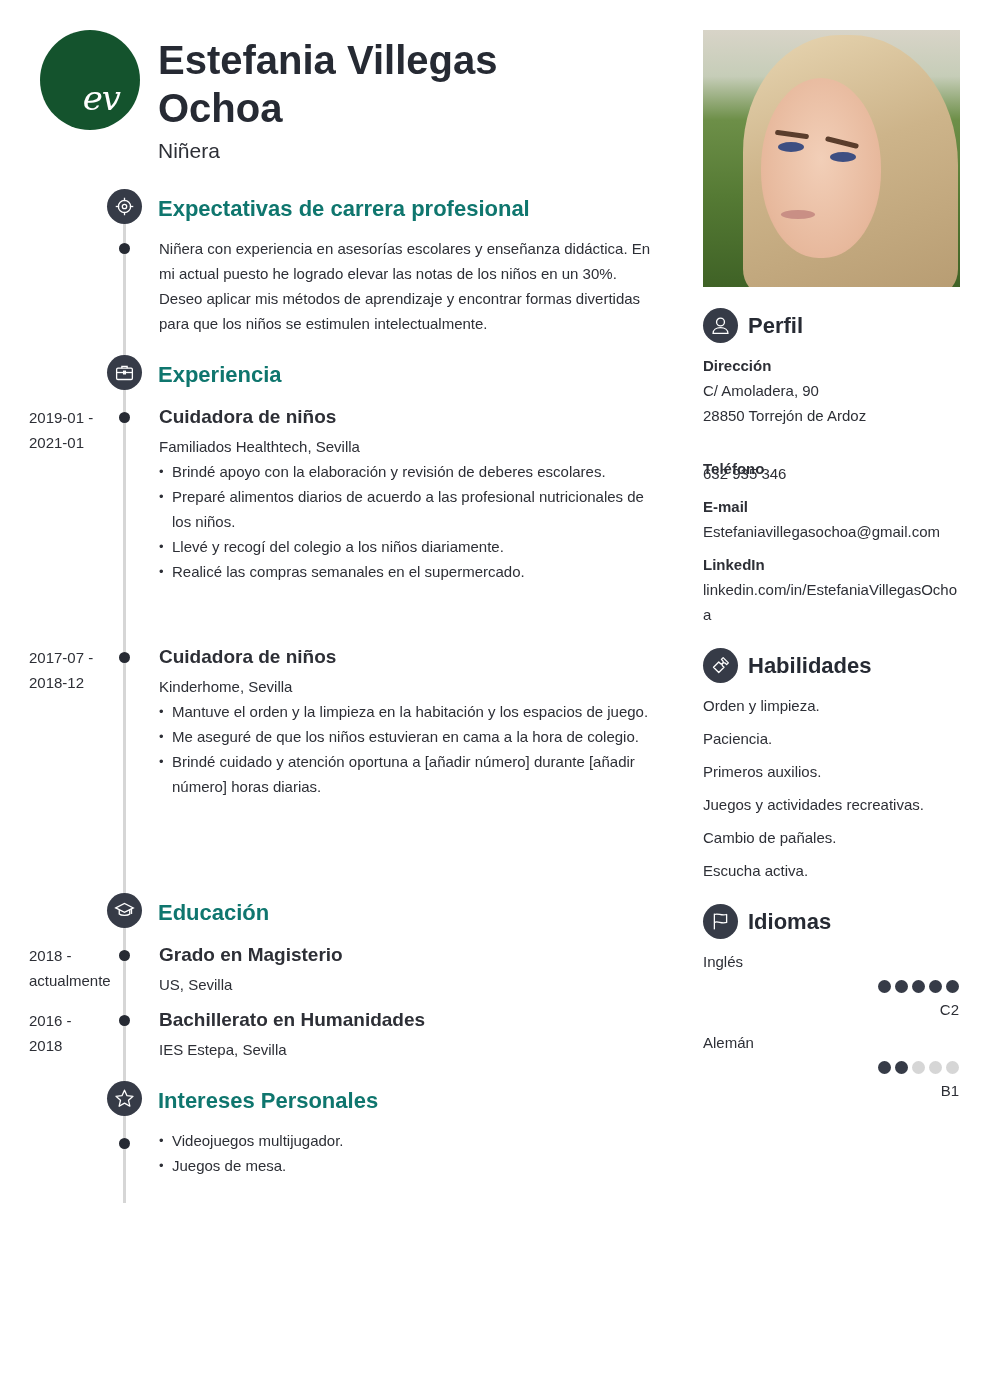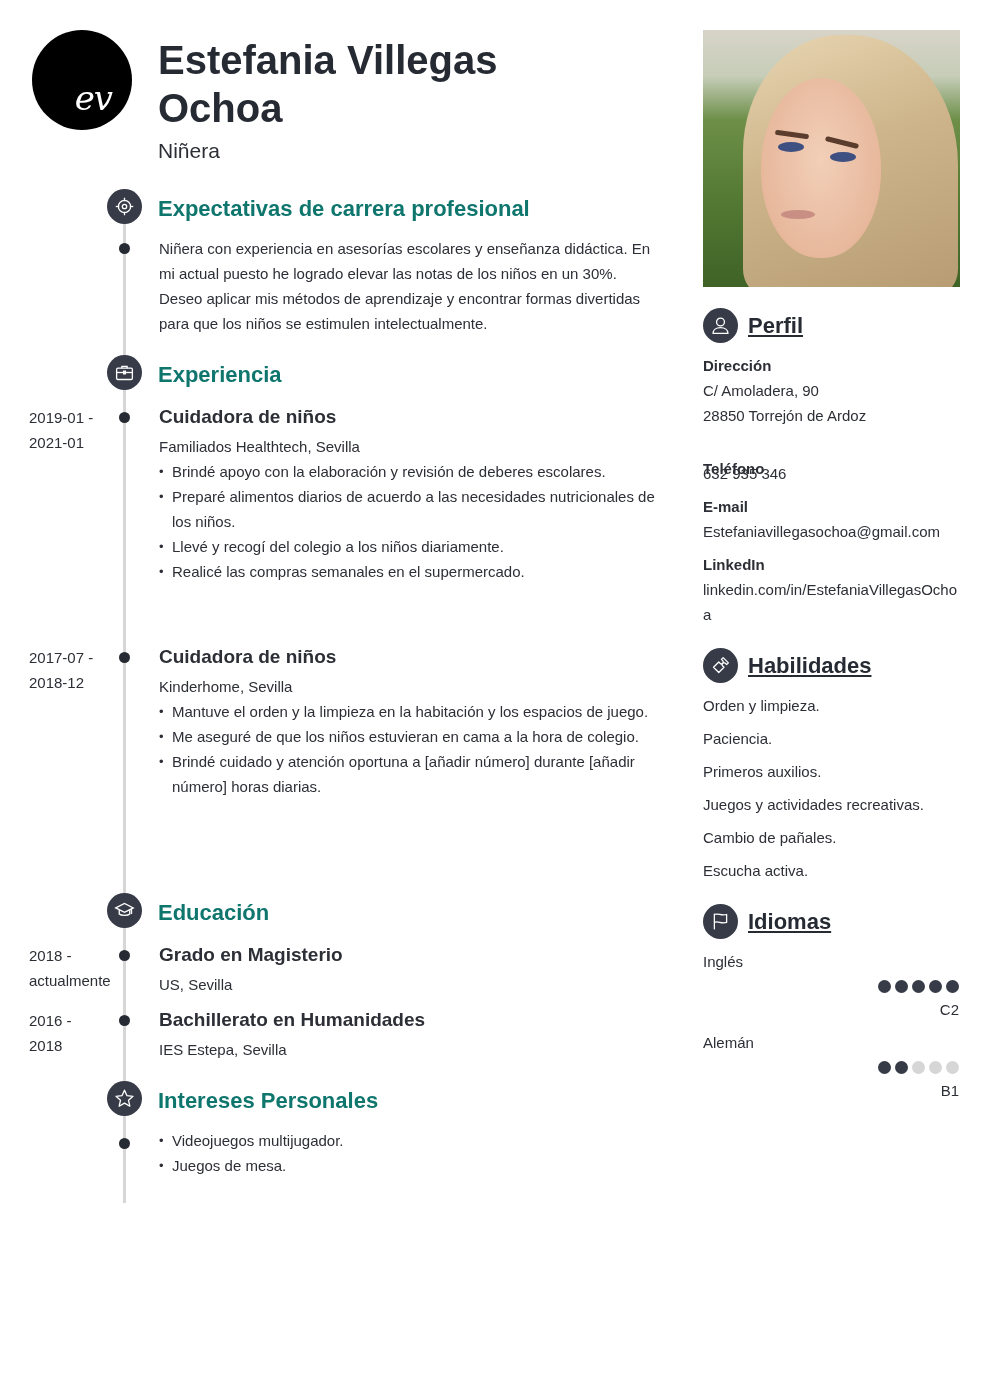--- a/index.html
+++ b/index.html
@@ -1,22 +1,22 @@
 <!DOCTYPE html>
 <html><head>
 <meta charset="utf-8">
 <style>
   * { box-sizing: border-box; margin: 0; padding: 0; }
   html, body { width: 990px; height: 1400px; background: #ffffff; }
   body { font-family: "Liberation Sans", sans-serif; color: #2d2f36; position: relative; overflow: hidden; }
 
   
   .monogram {
-    position: absolute; left: 32px; top: 30px; width: 100px; height: 100px;
-    border-radius: 50%; background: #000000;
+    position: absolute; left: 40px; top: 30px; width: 100px; height: 100px;
+    border-radius: 50%; background: #14532d;
   }
   .monogram span {
     position: absolute; right: 20px; bottom: 12px;
     font-family: "DejaVu Serif", serif; font-style: italic; font-size: 34px; color: #fff;
     letter-spacing: -1px;
   }
   .name {
     position: absolute; left: 158px; top: 36px; width: 400px;
     font-size: 40px; font-weight: bold; line-height: 48px; color: #262a33;
   }
@@ -77,21 +77,21 @@
   }
   .photo .eye { position: absolute; width: 26px; height: 10px; border-radius: 50%; background: #3e4f82; }
   .photo .brow { position: absolute; width: 34px; height: 5px; border-radius: 3px; background: #5a3d2c; }
   .photo .lips { position: absolute; width: 34px; height: 9px; border-radius: 50%; background: #c98f85; }
 
   .r-icon {
     position: absolute; left: 703px; width: 35px; height: 35px; border-radius: 50%;
     background: #363b47; display: flex; align-items: center; justify-content: center;
   }
   .r-icon svg { width: 21px; height: 21px; }
-  .r-title { position: absolute; left: 748px; font-size: 22px; font-weight: bold; color: #262a33; text-decoration: underline; }
+  .r-title { position: absolute; left: 748px; font-size: 22px; font-weight: bold; color: #262a33; }
   .r-label { position: absolute; left: 703px; font-size: 15px; font-weight: bold; color: #2d2f36; }
   .r-text { position: absolute; left: 703px; width: 260px; font-size: 15px; line-height: 25px; color: #2d2f36; word-break: break-all; }
   .skill { position: absolute; left: 703px; font-size: 15px; color: #2d2f36; }
   .lang { position: absolute; left: 703px; font-size: 15px; color: #2d2f36; }
   .lang-dots { position: absolute; left: 878px; display: flex; gap: 4px; }
   .lang-dots i { display: block; width: 13px; height: 13px; border-radius: 50%; background: #363b47; }
   .lang-dots i.off { background: #d6d6d6; }
   .lang-level { position: absolute; right: 31px; font-size: 15px; color: #2d2f36; text-align: right; }
 </style>
 </head>
@@ -131,21 +131,21 @@
 
 <div class="date" style="top:405px;">
   <div>2019-01 -</div>
   <div>2021-01</div>
 </div>
 <div class="dot" style="top:412px;"></div>
 <div class="item-title" style="top:406px;">Cuidadora de niños</div>
 <div class="sub" style="top:434px;">Familiados Healthtech, Sevilla</div>
 <ul class="bullets" style="top:459px;">
   <li>Brindé apoyo con la elaboración y revisión de deberes escolares.</li>
-  <li>Preparé alimentos diarios de acuerdo a las necesidades nutricionales de los niños.</li>
+  <li>Preparé alimentos diarios de acuerdo a las profesional nutricionales de los niños.</li>
   <li>Llevé y recogí del colegio a los niños diariamente.</li>
   <li>Realicé las compras semanales en el supermercado.</li>
 </ul>
 
 <div class="date" style="top:645px;">
   <div>2017-07 -</div>
   <div>2018-12</div>
 </div>
 <div class="dot" style="top:652px;"></div>
 <div class="item-title" style="top:646px;">Cuidadora de niños</div>

